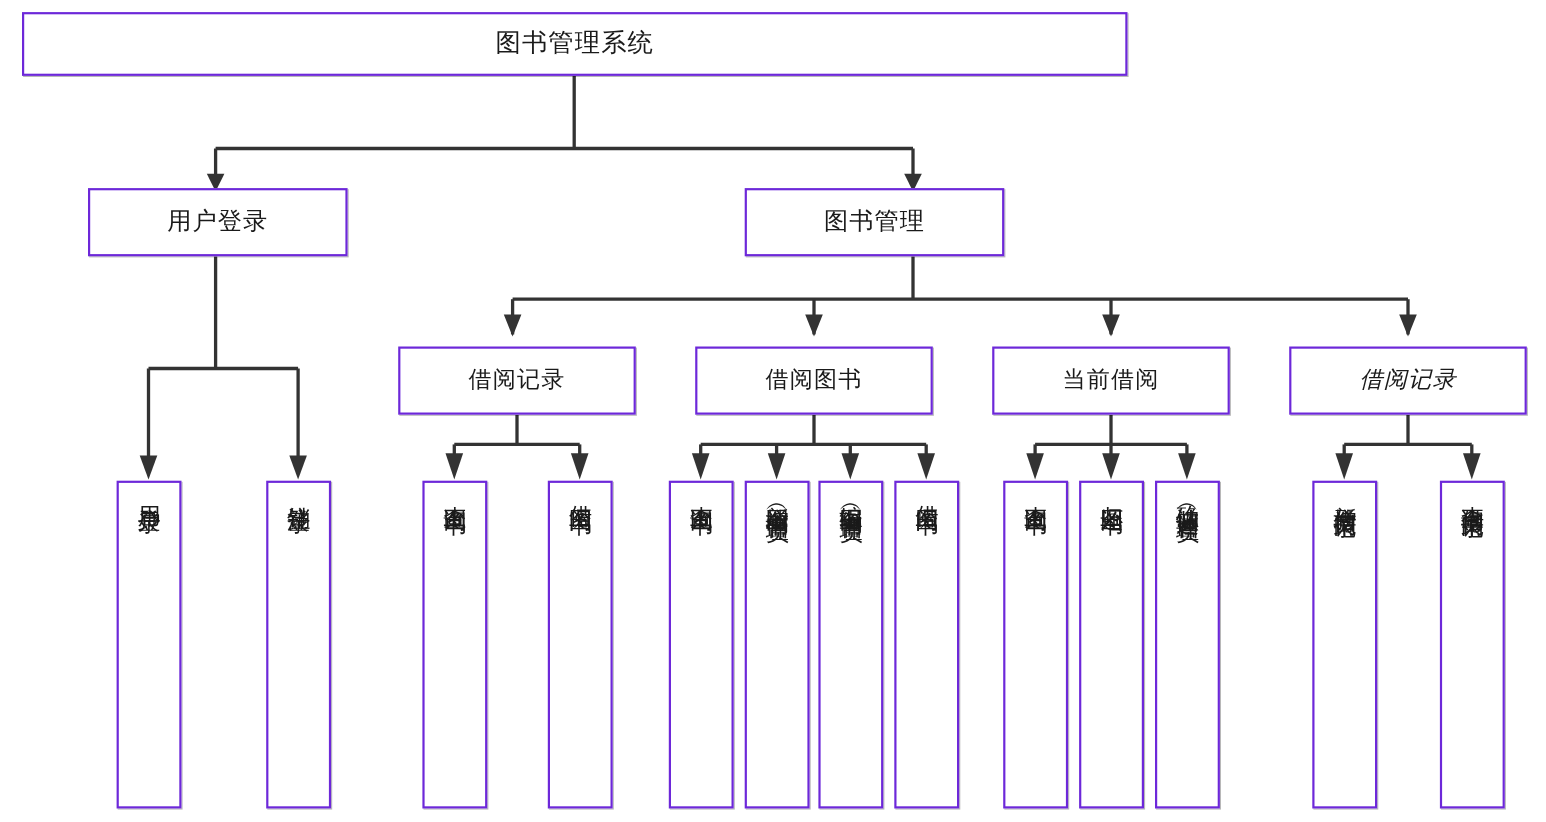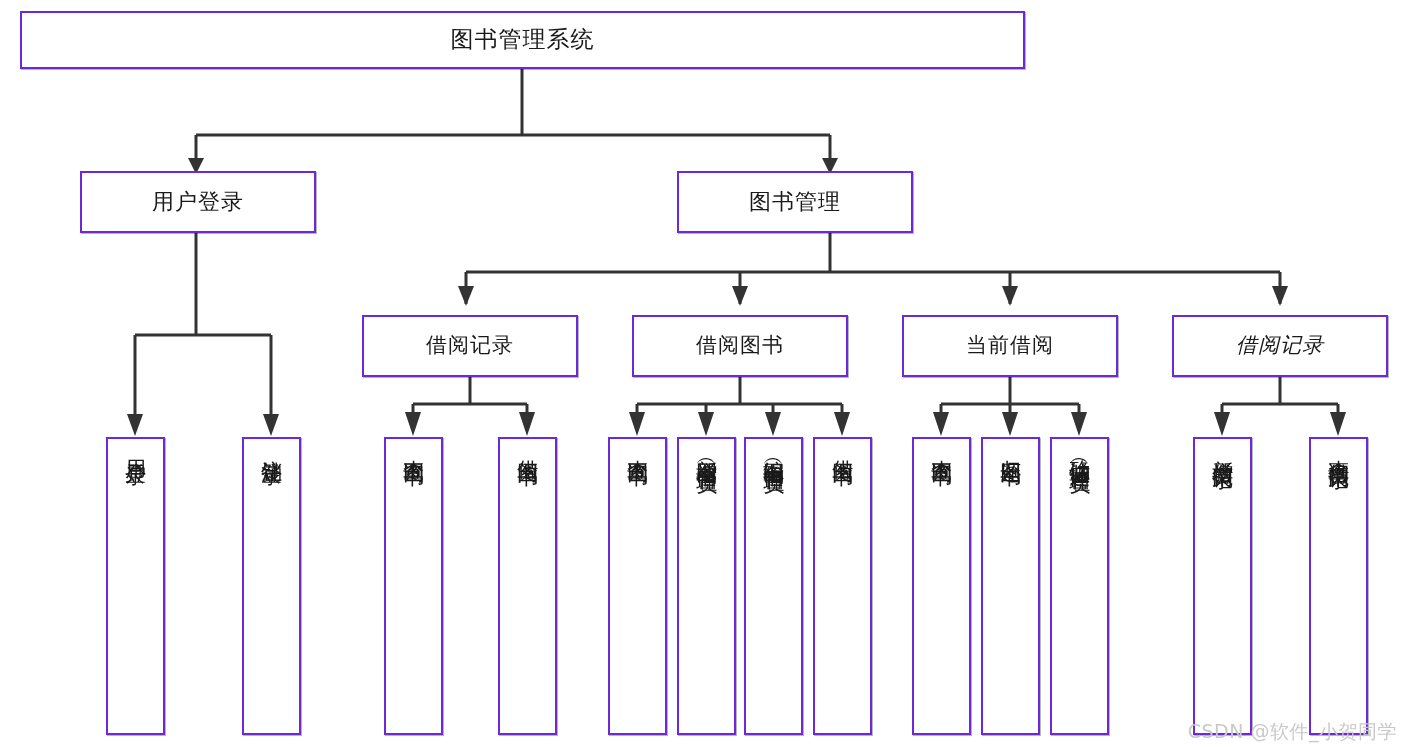--- a/index.html
+++ b/index.html
@@ -233,15 +233,14 @@
   </div>
 
   <div class="node leaf" style="left:1193px; top:437px; width:59px; height:298px;">
     <span class="label">新增借阅记录</span>
   </div>
 
   <div class="node leaf" style="left:1309px; top:437px; width:59px; height:298px;">
     <span class="label">查询借阅记录</span>
   </div>
 
-  <div class="watermark">CSDN @软件_小贺同学</div>
 
 </div>
 
 </body></html>

